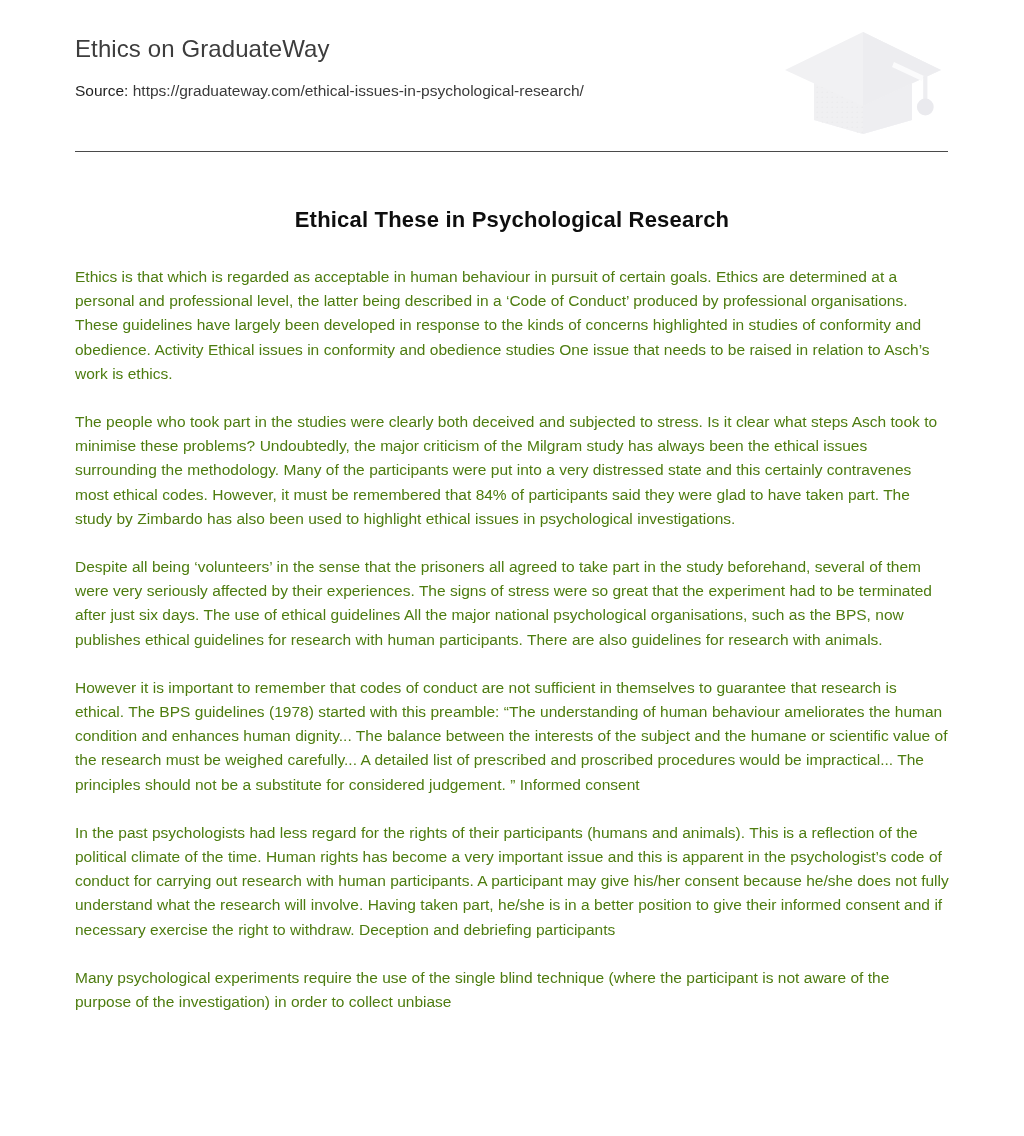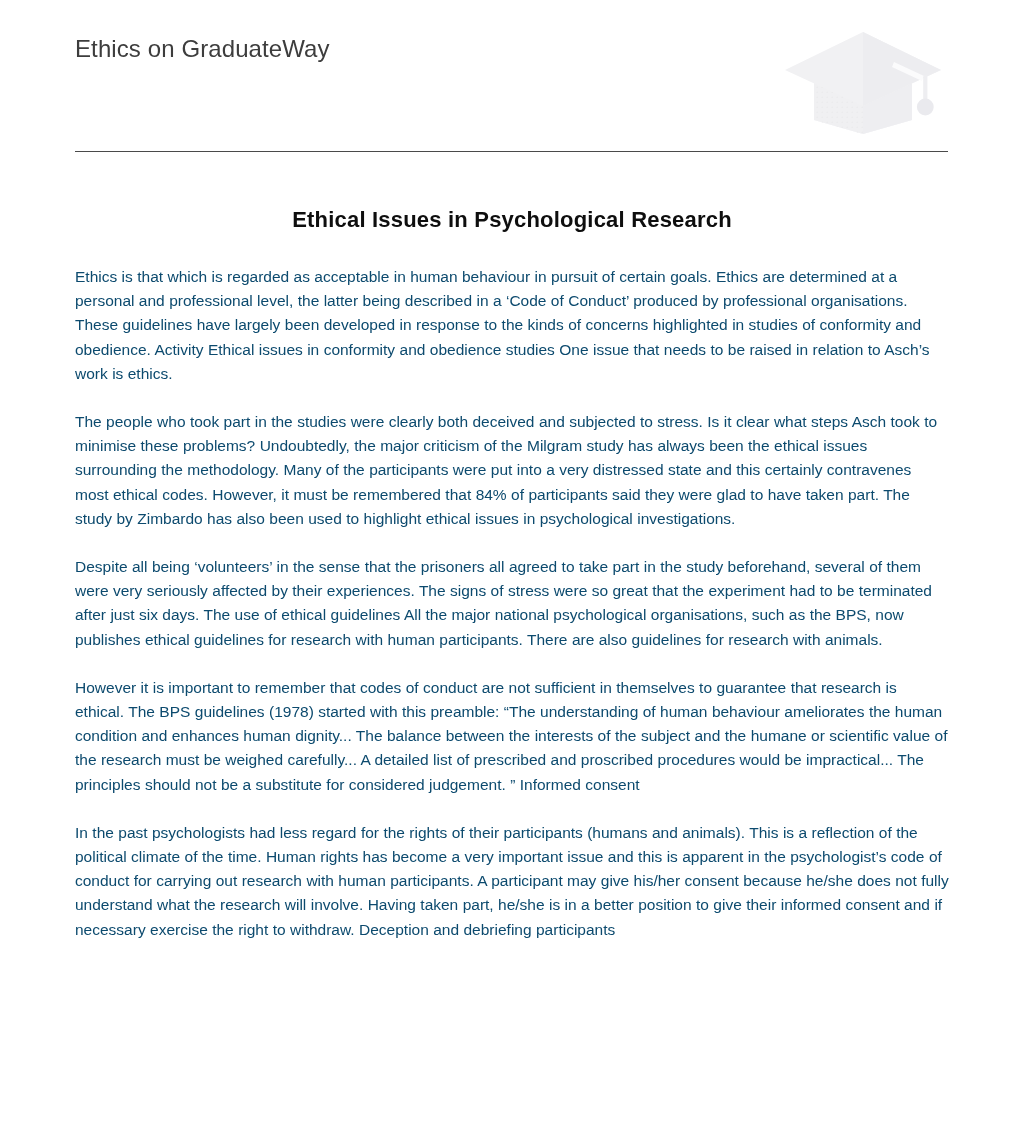--- a/index.html
+++ b/index.html
@@ -95,35 +95,36 @@
   .body-copy {
     position: absolute;
     left: 75px;
     top: 265px;
     width: 874px;
   }
   .body-copy p {
     margin: 0 0 24px 0;
     font-size: 15.5px;
     line-height: 24.2px;
-    color: #0c4a6e;
+    color: #4d7c0f;
     text-align: left;
     word-spacing: 0.1px;
   }
   .body-copy p:last-child {
     margin-bottom: 0;
   }
 </style>
 </head>
 <body>
 
 <div class="page">
 
   <div class="header">
     <div class="brand-title">Ethics on GraduateWay</div>
+    <div class="source-line"><span class="source-label">Source:</span><span class="source-url"> https://graduateway.com/ethical-issues-in-psychological-research/</span></div>
   </div>
 
   <div class="cap-wrap">
     <svg viewBox="0 0 162 112" xmlns="http://www.w3.org/2000/svg" aria-hidden="true">
       <defs>
         <pattern id="dots" width="5" height="5" patternUnits="userSpaceOnUse">
           <circle cx="1.2" cy="1.2" r="0.75" fill="#e2e2e6"></circle>
         </pattern>
       </defs>
 
@@ -136,23 +137,24 @@
       <path d="M82 6 L160 44 L82 80 Z" fill="#ededf0"></path>
 
       <path d="M113 36 L143 50 L141 55 L111 41 Z" fill="#fbfbfc"></path>
       <rect x="142.2" y="49" width="4.2" height="28" rx="2" fill="#eeeef1"></rect>
       <circle cx="144.3" cy="81" r="8.4" fill="#eaeaee"></circle>
     </svg>
   </div>
 
   <div class="divider"></div>
 
-  <div class="doc-title">Ethical Issues in Psychological Research</div>
+  <div class="doc-title">Ethical These in Psychological Research</div>
 
   <div class="body-copy">
     <p>Ethics is that which is regarded as acceptable in human behaviour in pursuit of certain goals. Ethics are determined at a personal and professional level, the latter being described in a ‘Code of Conduct’ produced by professional organisations. These guidelines have largely been developed in response to the kinds of concerns highlighted in studies of conformity and obedience. Activity Ethical issues in conformity and obedience studies One issue that needs to be raised in relation to Asch’s work is ethics.</p>
     <p>The people who took part in the studies were clearly both deceived and subjected to stress. Is it clear what steps Asch took to minimise these problems? Undoubtedly, the major criticism of the Milgram study has always been the ethical issues surrounding the methodology. Many of the participants were put into a very distressed state and this certainly contravenes most ethical codes. However, it must be remembered that 84% of participants said they were glad to have taken part. The study by Zimbardo has also been used to highlight ethical issues in psychological investigations.</p>
     <p>Despite all being ‘volunteers’ in the sense that the prisoners all agreed to take part in the study beforehand, several of them were very seriously affected by their experiences. The signs of stress were so great that the experiment had to be terminated after just six days. The use of ethical guidelines All the major national psychological organisations, such as the BPS, now publishes ethical guidelines for research with human participants. There are also guidelines for research with animals.</p>
     <p>However it is important to remember that codes of conduct are not sufficient in themselves to guarantee that research is ethical. The BPS guidelines (1978) started with this preamble: “The understanding of human behaviour ameliorates the human condition and enhances human dignity... The balance between the interests of the subject and the humane or scientific value of the research must be weighed carefully... A detailed list of prescribed and proscribed procedures would be impractical... The principles should not be a substitute for considered judgement. ” Informed consent</p>
     <p>In the past psychologists had less regard for the rights of their participants (humans and animals). This is a reflection of the political climate of the time. Human rights has become a very important issue and this is apparent in the psychologist’s code of conduct for carrying out research with human participants. A participant may give his/her consent because he/she does not fully understand what the research will involve. Having taken part, he/she is in a better position to give their informed consent and if necessary exercise the right to withdraw. Deception and debriefing participants</p>
+    <p>Many psychological experiments require the use of the single blind technique (where the participant is not aware of the purpose of the investigation) in order to collect unbiase</p>
   </div>
 
 </div>
 
 </body></html>

